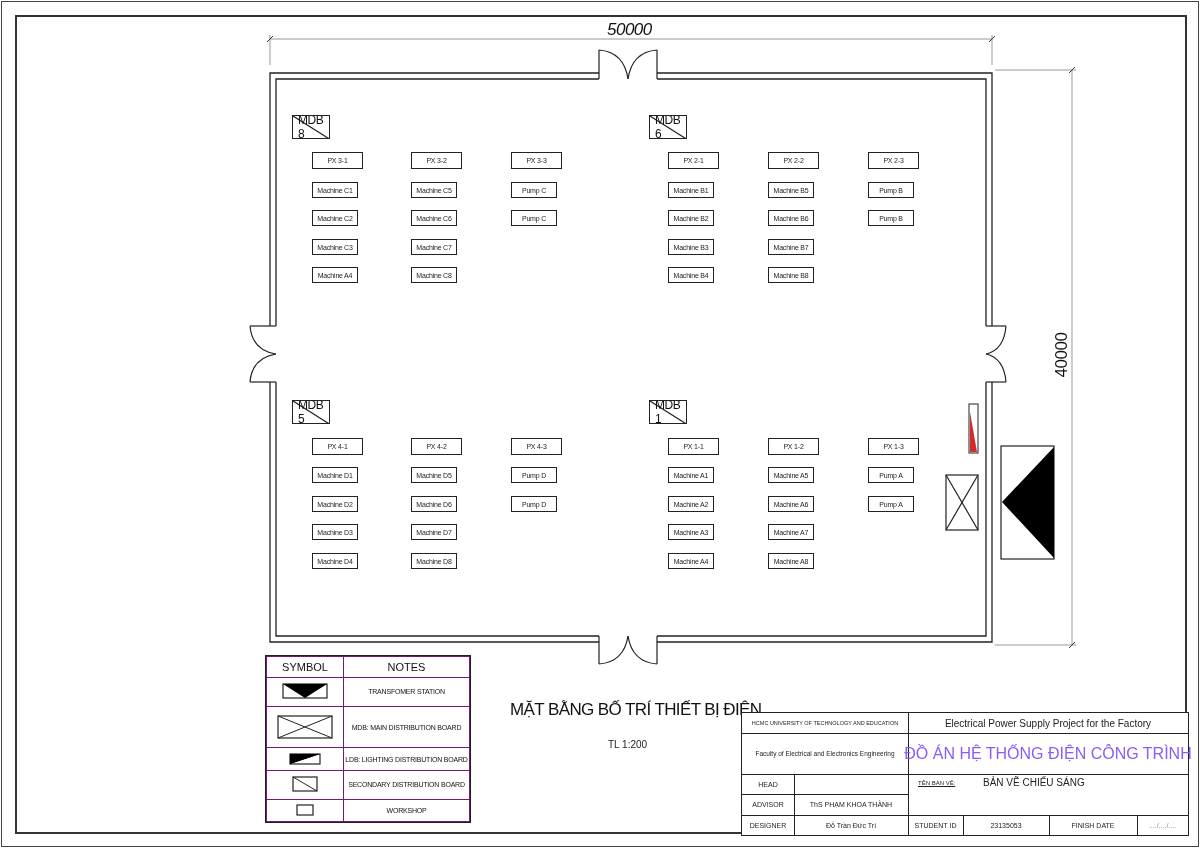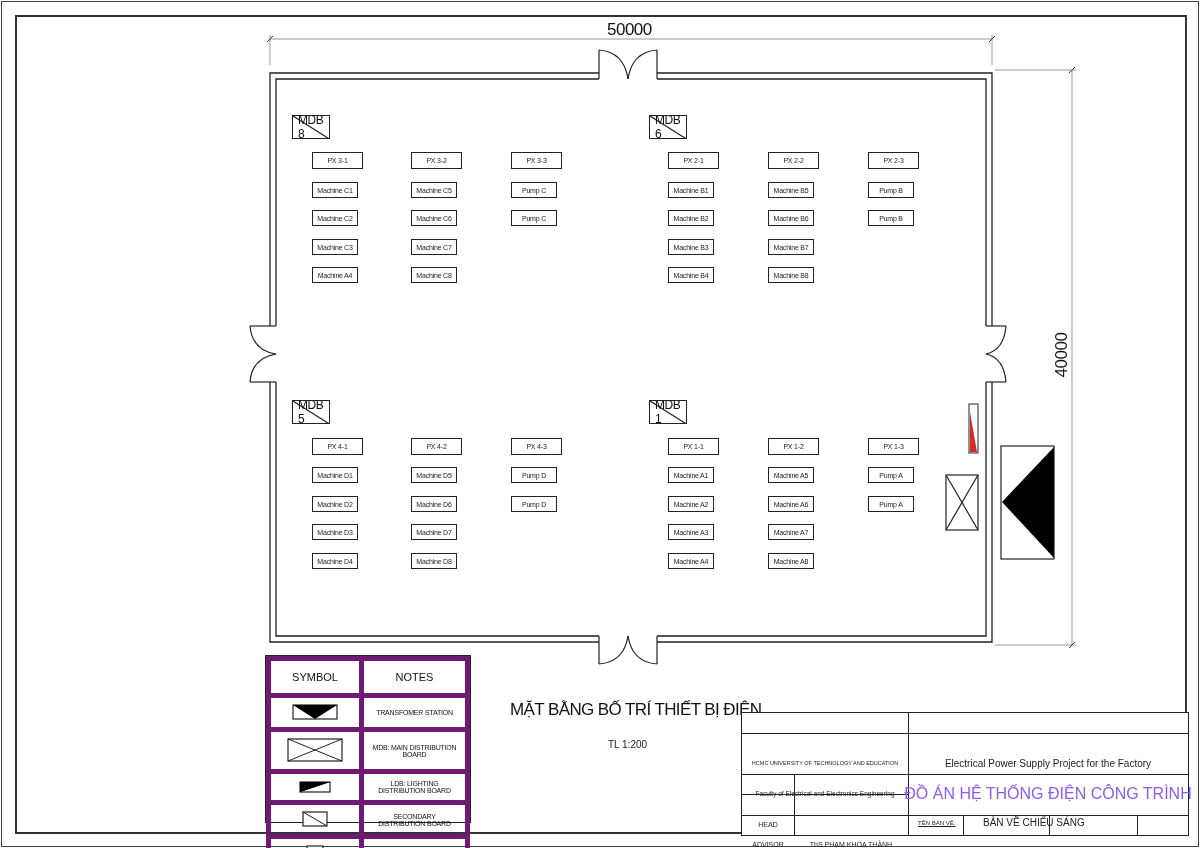--- a/index.html
+++ b/index.html
@@ -16,30 +16,30 @@
   .box.eq { width: 46px; height: 16px; }
   .mdb { position: absolute; box-sizing: border-box; width: 38px; height: 24px; border: 1.5px solid #222;
          background: #fff; overflow: hidden; font-size: 12px; display: flex; align-items: center; padding-left: 5px; letter-spacing: -0.5px; }
   .mdb svg { position: absolute; left: 0; top: 0; }
   .mdb span { position: relative; }
   .dim-text { position: absolute; font-size: 17px; letter-spacing: -0.5px; color: #111; }
   .dim-text.vertical { transform: rotate(-90deg); transform-origin: center; }
   
   .legend { position: absolute; left: 265px; top: 655px; width: 204px; height: 166px; border: 1.5px solid #222; }
   .legend table { border-collapse: collapse; width: 100%; height: 100%; }
-  .legend td { border: 5px solid #701a75; padding: 6px; text-align: center; font-size: 7px; letter-spacing: -0.2px; }
+  .legend td { border: 1px solid #701a75; padding: 0; text-align: center; font-size: 7px; letter-spacing: -0.2px; }
   .legend td.hdr { font-size: 11px; height: 20px; letter-spacing: 0; }
   .legend td.sym { width: 76px; }
   
   .main-title { position: absolute; left: 510px; top: 700px; font-size: 17px; letter-spacing: -0.6px; color: #111; white-space: nowrap; }
   .scale { position: absolute; left: 608px; top: 727px; font-size: 10px; color: #222; margin-top: 12px; }
   
   .tb { position: absolute; left: 741px; top: 712px; width: 446px; height: 122px; border: 1.5px solid #222; background: #fff; }
   .tb .cell { position: absolute; box-sizing: border-box; display: flex; align-items: center; justify-content: center;
-              font-size: 7px; color: #222; white-space: nowrap; margin-top: 40px; }
+              font-size: 7px; color: #222; white-space: nowrap; }
   .tb .line-h { position: absolute; height: 0; border-top: 1px solid #222; }
   .tb .line-v { position: absolute; width: 0; border-left: 1px solid #222; }
 </style>
 </head>
 <body>
 
 <div class="abs frame-outer"></div>
 <div class="abs frame-inner"></div>
 
 <svg class="plan" width="1200" height="848">
@@ -109,21 +109,21 @@
     <line x1="946" y1="475" x2="978" y2="530"></line>
     <line x1="978" y1="475" x2="946" y2="530"></line>
   </g>
 
   <g>
     <rect x="1001" y="446" width="53" height="113" fill="#fff" stroke="#222" stroke-width="1.2"></rect>
     <polygon points="1054,447 1002,502 1054,558" fill="#000"></polygon>
   </g>
 </svg>
 
-<div class="dim-text" style="left:607px; top:20px;">50000</div>
+<div class="dim-text" style="left:607px; top:20px;font-style:italic;">50000</div>
 <div class="dim-text vertical" style="left:1040px; top:345px;">40000</div>
 
 <div>
   <div class="mdb" style="left:292px; top:115px;">
     <svg width="38" height="24">
         <line x1="0" y1="0" x2="38" y2="24" stroke="#222" stroke-width="1.2"></line>
       </svg>
     <span>MDB 8</span>
   </div>
   <div class="box px" style="left:312px; top:152px;">PX 3-1</div>

